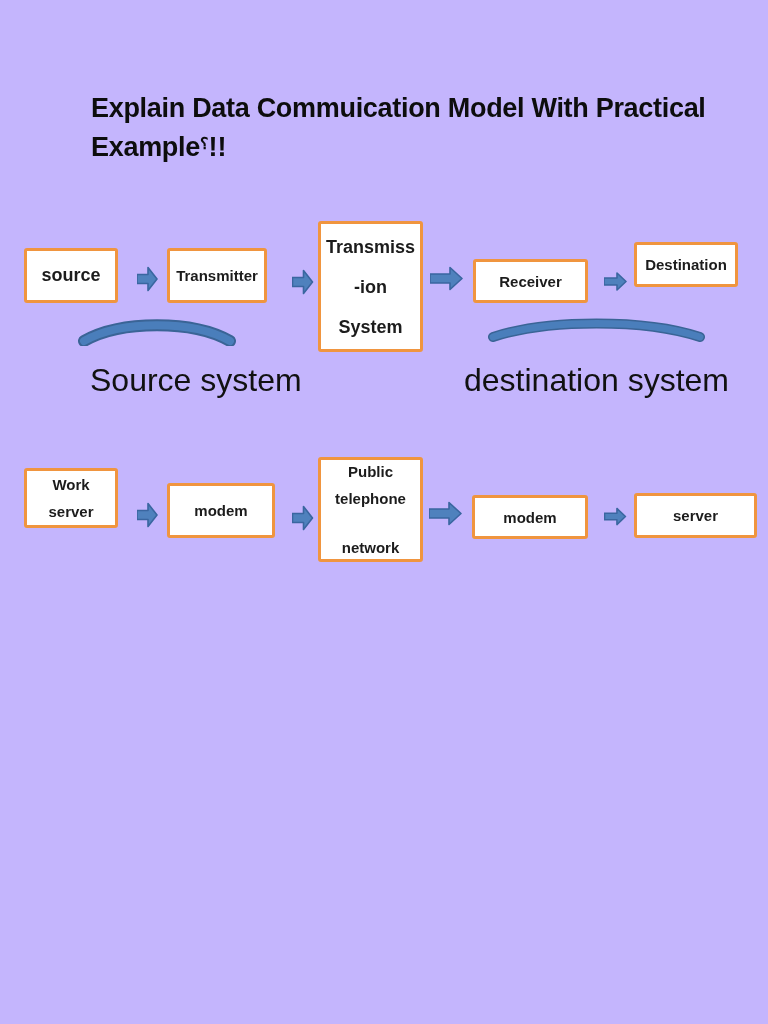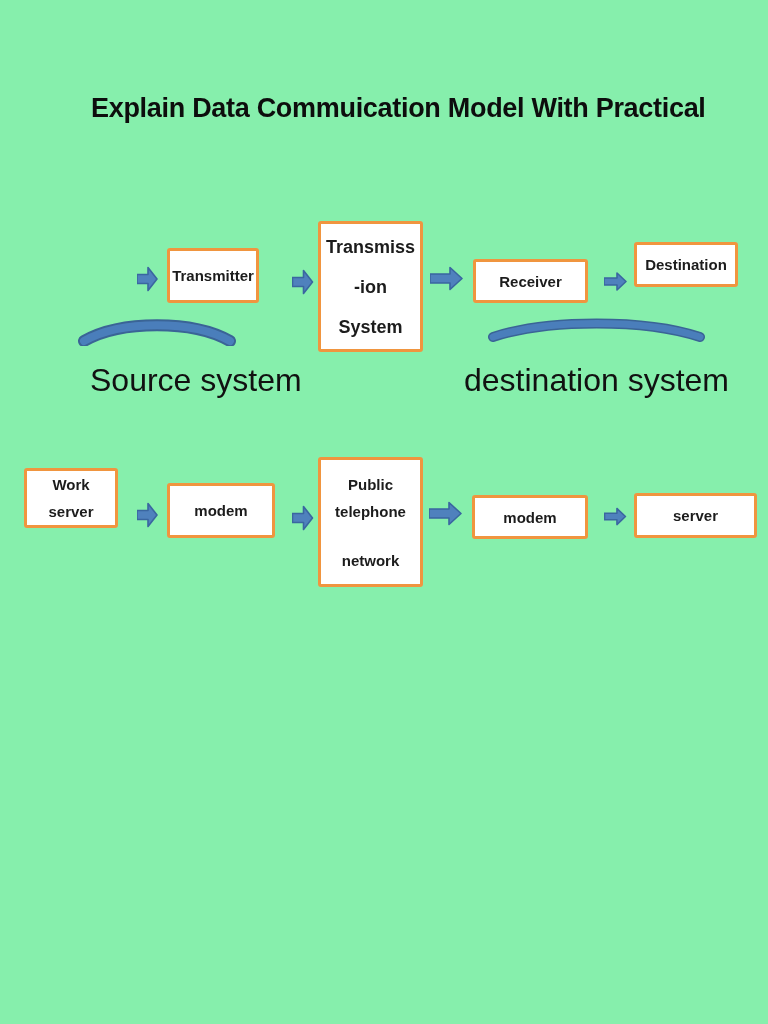--- a/index.html
+++ b/index.html
@@ -1,19 +1,19 @@
 <!DOCTYPE html>
 <html style="--box_border: #F0953F; --arrow_fill: #4F81BD; --arrow_stroke: #3A66A0; --arc_fill: #4A7EBB; --arc_edge: #3A6496;"><head>
 <meta charset="utf-8">
 <style>
   html,body { margin:0; padding:0; background:#fff; }
   .page {
     position: relative;
     width: 768px; height: 1024px;
-    background: #86efac;
+    background: #c4b5fd;
     font-family: "Liberation Sans", sans-serif;
     color: #141414;
     overflow: hidden;
   }
   .abs { position: absolute; }
 
   
   .title-line {
     left: 91px;
     font-weight: bold;
@@ -76,30 +76,36 @@
   .arc path { fill: none; stroke-linecap: round; }
   .arc .edge { stroke: var(--arc_edge); }
   .arc .body { stroke: var(--arc_fill); }
 </style>
 </head>
 <body>
 
 <div class="page">
 
   <div class="abs title-line" style="top:93px;">Explain Data Commuication Model With Practical</div>
-
-
+  <div class="abs title-line" style="top:132px;">
+    <span>Example</span><span class="title-mark">؟</span><span>!!</span>
+  </div>
+
+
+  <div class="abs dbox fs18" style="left:24px; top:248px; width:94px; height:55px;">
+    <span>source</span>
+  </div>
 
   <div class="abs arrow" style="left:137px; top:266px; width:21px; height:26px;">
     <svg viewBox="0 0 21 26">
         <polygon points="0,8.5 11,8.5 11,1.5 20,13 11,24.5 11,17.5 0,17.5"></polygon>
       </svg>
   </div>
 
-  <div class="abs dbox fs15" style="left:167px; top:248px; width:92px; height:55px;">
+  <div class="abs dbox fs15" style="left:167px; top:248px; width:100px; height:55px;">
     <span>Transmitter</span>
   </div>
 
   <div class="abs arrow" style="left:292px; top:269px; width:22px; height:26px;">
     <svg viewBox="0 0 21 26">
         <polygon points="0,8.5 11,8.5 11,1.5 20,13 11,24.5 11,17.5 0,17.5"></polygon>
       </svg>
   </div>
 
   <div class="abs dbox fs18 lh28" style="left:318px; top:221px; width:105px; height:131px;gap:12px;">
@@ -158,21 +164,21 @@
   <div class="abs dbox fs15" style="left:167px; top:483px; width:108px; height:55px;">
     <span>modem</span>
   </div>
 
   <div class="abs arrow" style="left:292px; top:505px; width:22px; height:26px;">
     <svg viewBox="0 0 21 26">
         <polygon points="0,8.5 11,8.5 11,1.5 20,13 11,24.5 11,17.5 0,17.5"></polygon>
       </svg>
   </div>
 
-  <div class="abs dbox fs15 lh27" style="left:318px; top:457px; width:105px; height:130px;justify-content:center;">
+  <div class="abs dbox fs15 lh27" style="left:318px; top:457px; width:105px; height:105px;justify-content:center;">
     <span>Public</span>
     <span>telephone</span>
     <span class="gap-top">network</span>
   </div>
 
   <div class="abs arrow" style="left:429px; top:501px; width:33px; height:25px;">
     <svg viewBox="0 0 33 25">
         <polygon points="0,8 20,8 20,1.5 32,12.5 20,23.5 20,17 0,17"></polygon>
       </svg>
   </div>

